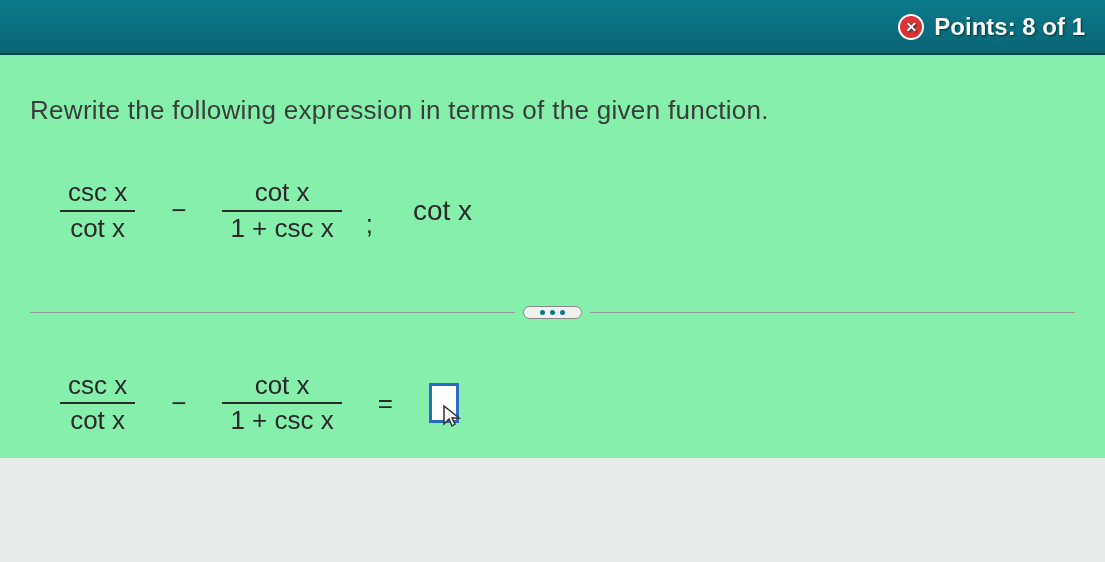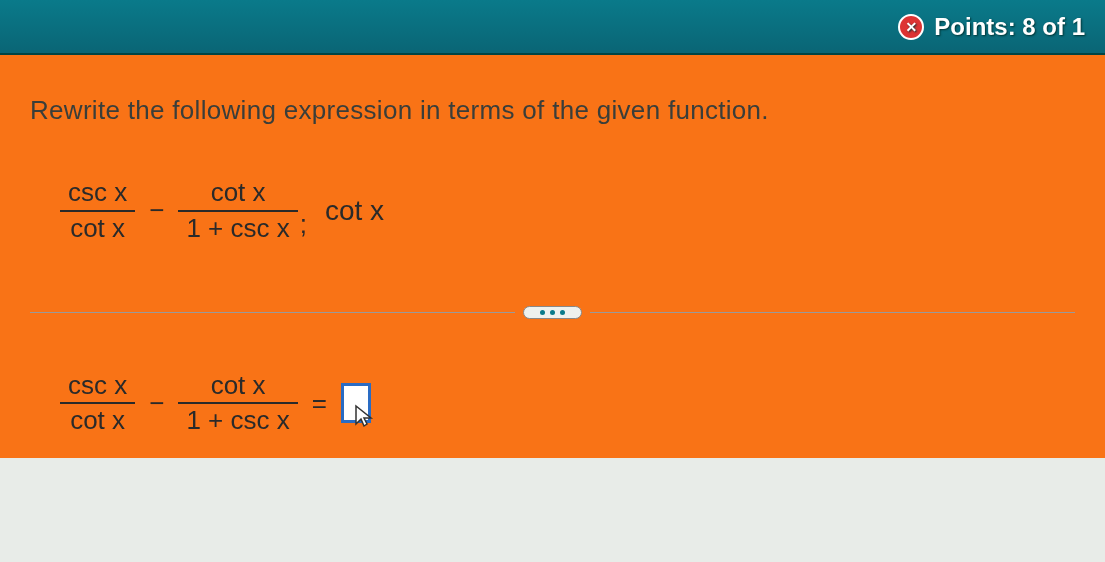--- a/index.html
+++ b/index.html
@@ -41,35 +41,35 @@
       border: 2px solid #fff;
       display: flex;
       align-items: center;
       justify-content: center;
       color: #fff;
       font-size: 14px;
       font-weight: bold;
     }
     .content {
       padding: 40px 30px 20px 30px;
-      background: #f97316;
+      background: #86efac;
     }
     .prompt {
       font-size: 26px;
       color: #3a3e3a;
       margin-bottom: 50px;
       letter-spacing: 0.3px;
     }
     .math-row {
       display: flex;
       align-items: center;
       font-size: 26px;
       color: #2a2a2a;
       margin-left: 30px;
-      gap: 10px;
+      gap: 32px;
       margin-top: 34px;
     }
     .fraction {
       display: inline-flex;
       flex-direction: column;
       align-items: center;
       line-height: 1.3;
     }
     .fraction .num, .fraction .den {
       padding: 0 8px;

